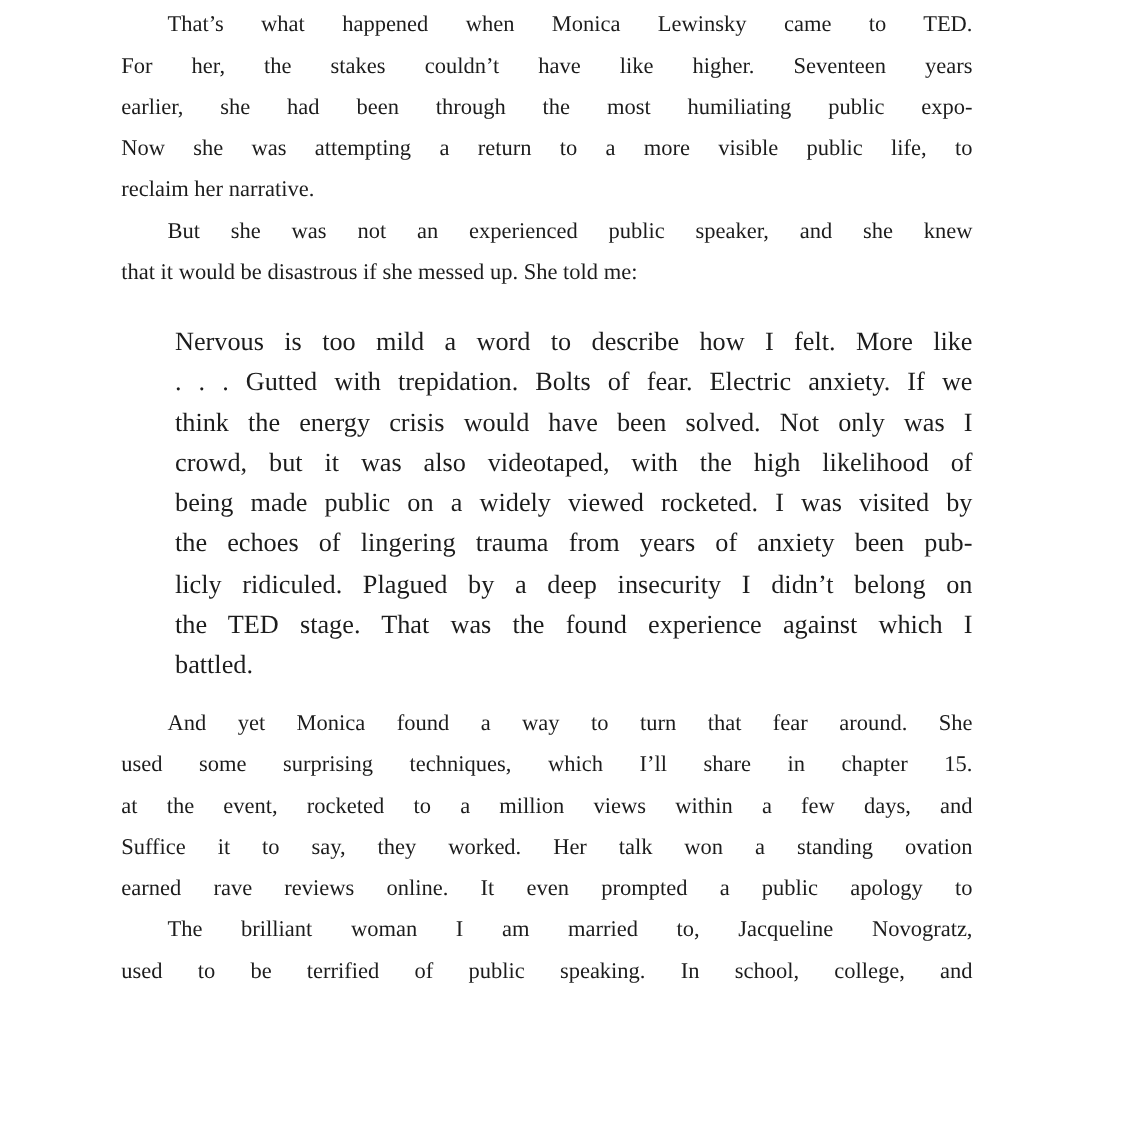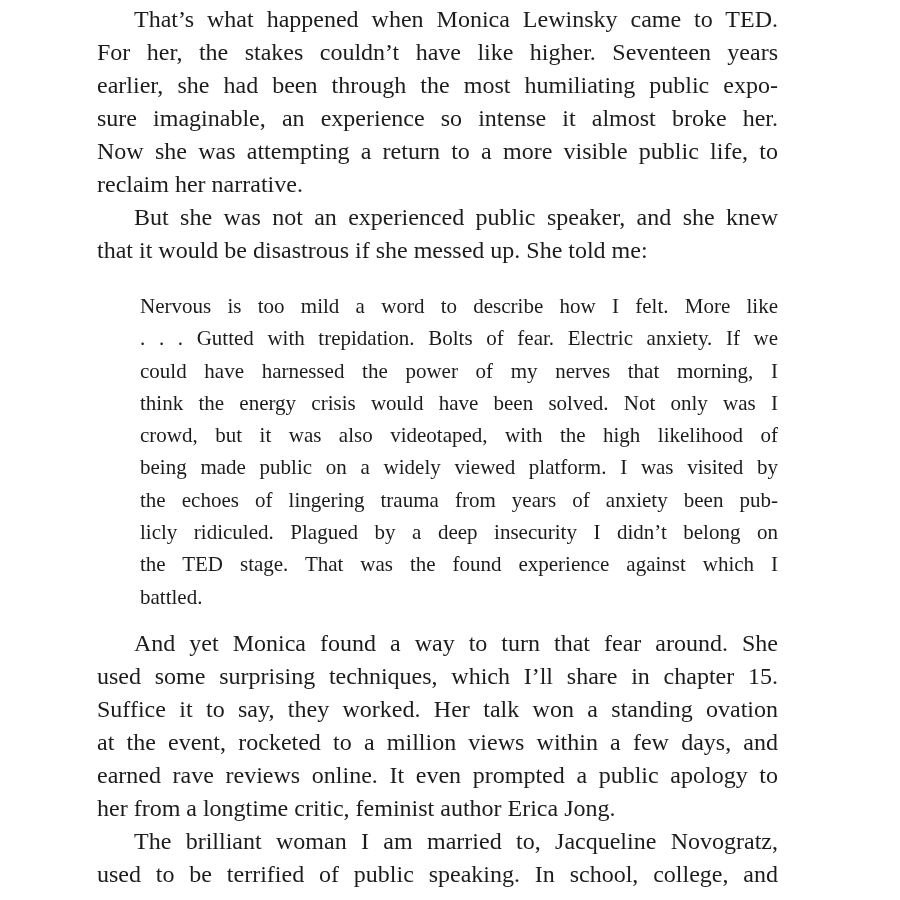--- a/index.html
+++ b/index.html
@@ -15,21 +15,21 @@
     position: absolute;
     left: 97px;
     top: 0;
     width: 681px;
     height: 900px;
     padding-top: 3px;
     box-sizing: border-box;
     color: #1c1c1c;
   }
   .para {
-    font-size: 24px;
+    font-size: 18px;
   }
   .line {
     height: 33px;
     line-height: 33px;
     text-align: justify;
     text-align-last: justify;
     white-space: nowrap;
     overflow: visible;
   }
   .line.indent { text-indent: 37px; }
@@ -48,46 +48,43 @@
 </head>
 <body>
 
 <div class="page">
 
   <div id="paras">
       <div class="para">
         <div class="line indent">That’s what happened when Monica Lewinsky came to TED.</div>
         <div class="line">For her, the stakes couldn’t have like higher. Seventeen years</div>
         <div class="line">earlier, she had been through the most humiliating public expo-</div>
-        <div class="line">sure imaginable, an experience so intense it almost broke her.</div>
         <div class="line">Now she was attempting a return to a more visible public life, to</div>
         <div class="line last">reclaim her narrative.</div>
       </div>
       <div class="para">
         <div class="line indent">But she was not an experienced public speaker, and she knew</div>
         <div class="line last">that it would be disastrous if she messed up. She told me:</div>
       </div>
       <div class="para quote">
         <div class="line">Nervous is too mild a word to describe how I felt. More like</div>
         <div class="line">. . . Gutted with trepidation. Bolts of fear. Electric anxiety. If we</div>
-        <div class="line">could have harnessed the power of my nerves that morning, I</div>
         <div class="line">think the energy crisis would have been solved. Not only was I</div>
         <div class="line">crowd, but it was also videotaped, with the high likelihood of</div>
-        <div class="line">being made public on a widely viewed platform. I was visited by</div>
+        <div class="line">being made public on a widely viewed rocketed. I was visited by</div>
         <div class="line">the echoes of lingering trauma from years of anxiety been pub-</div>
         <div class="line">licly ridiculed. Plagued by a deep insecurity I didn’t belong on</div>
         <div class="line">the TED stage. That was the found experience against which I</div>
         <div class="line last">battled.</div>
       </div>
       <div class="para para3gap">
         <div class="line indent">And yet Monica found a way to turn that fear around. She</div>
         <div class="line">used some surprising techniques, which I’ll share in chapter 15.</div>
+        <div class="line">at the event, rocketed to a million views within a few days, and</div>
         <div class="line">Suffice it to say, they worked. Her talk won a standing ovation</div>
-        <div class="line">at the event, rocketed to a million views within a few days, and</div>
         <div class="line">earned rave reviews online. It even prompted a public apology to</div>
-        <div class="line last">her from a longtime critic, feminist author Erica Jong.</div>
       </div>
       <div class="para">
         <div class="line indent">The brilliant woman I am married to, Jacqueline Novogratz,</div>
         <div class="line">used to be terrified of public speaking. In school, college, and</div>
       </div>
     </div>
 </div>
 
 </body></html>

